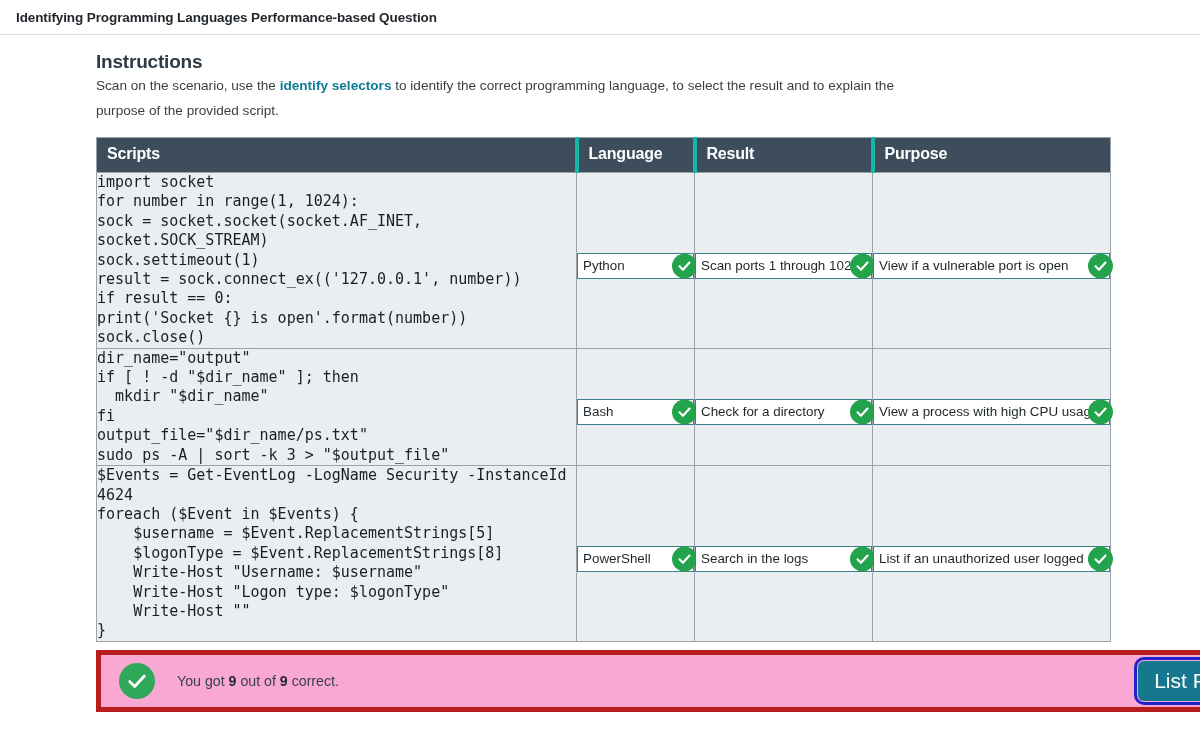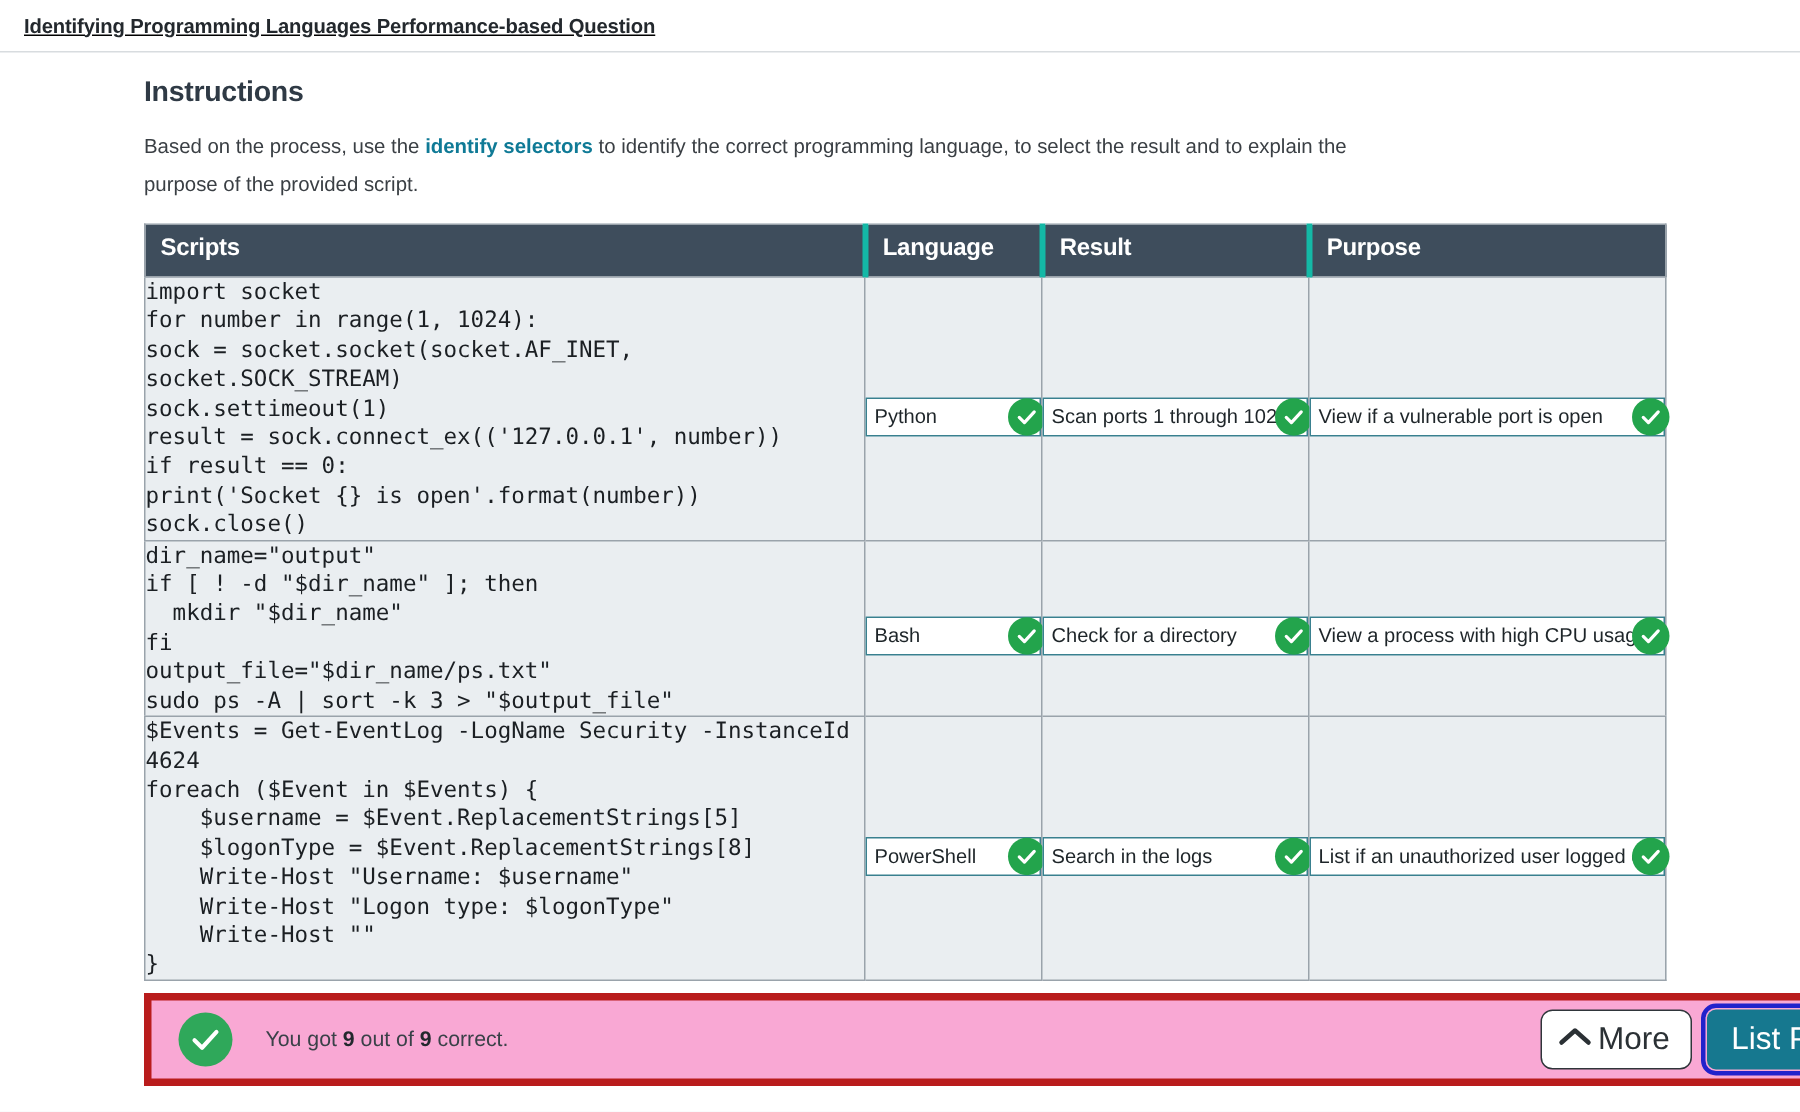--- a/index.html
+++ b/index.html
@@ -12,39 +12,38 @@
   }
 
   
   .titlebar {
     height: 35px;
     display: flex;
     align-items: center;
     padding-left: 16px;
     border-bottom: 1px solid #d8dcdf;
     background: #ffffff;
-    text-decoration: underline;
   }
   .titlebar-text {
     font-size: 13.5px;
     font-weight: bold;
     color: #23282d;
     letter-spacing: -0.1px;
   }
 
   
   .content {
     padding: 16px 0 0 96px;
   }
 
   .instructions-heading {
     font-size: 19px;
     font-weight: bold;
     color: #2f3a45;
-    margin: 0 0 12px 0;
+    margin: 0 0 0 0;
     letter-spacing: -0.2px;
   }
   .instructions-body {
     font-size: 13.6px;
     color: #3a3f44;
     line-height: 25px;
     max-width: 845px;
     margin: 0 0 14px 0;
   }
   .instructions-body b {
@@ -200,21 +199,21 @@
 
 <div class="titlebar">
   <span class="titlebar-text">Identifying Programming Languages Performance-based Question</span>
 </div>
 
 <div class="content">
 
   <h1 class="instructions-heading">Instructions</h1>
 
   <p class="instructions-body">
-    <span>Based on the process, use the </span><b>identify selectors</b><span> to identify the correct programming language, to select the result and to explain the purpose of the provided script.</span>
+    <span>Scan on the scenario, use the </span><b>identify selectors</b><span> to identify the correct programming language, to select the result and to explain the purpose of the provided script.</span>
   </p>
 
   <table class="pbq-table">
     <colgroup>
       <col class="col-scripts">
         <col class="col-language">
         <col class="col-result">
         <col class="col-purpose">
     </colgroup>
     <thead>
@@ -358,25 +357,17 @@
   </table>
 
   <div class="footer">
     <span class="footer-check">
       <svg width="22" height="22" viewBox="0 0 24 24">
           <path d="M4 12.5 L9.5 18 L20 6.5" fill="none" stroke="#ffffff" stroke-width="3" stroke-linecap="round" stroke-linejoin="round"></path>
         </svg>
     </span>
     <span class="footer-text"><span>You got </span><b>9</b><span> out of </span><b>9</b><span> correct.</span></span>
 
-    <button class="btn-more">
-      <span>
-        <svg width="24" height="16" viewBox="0 0 24 16">
-            <path d="M3 12 L12 4 L21 12" fill="none" stroke="#2b3135" stroke-width="3" stroke-linecap="round" stroke-linejoin="round"></path>
-          </svg>
-      </span>
-      <span>More</span>
-    </button>
 
     <button class="btn-exit">List PBQ</button>
   </div>
 
 </div>
 
 </body></html>

